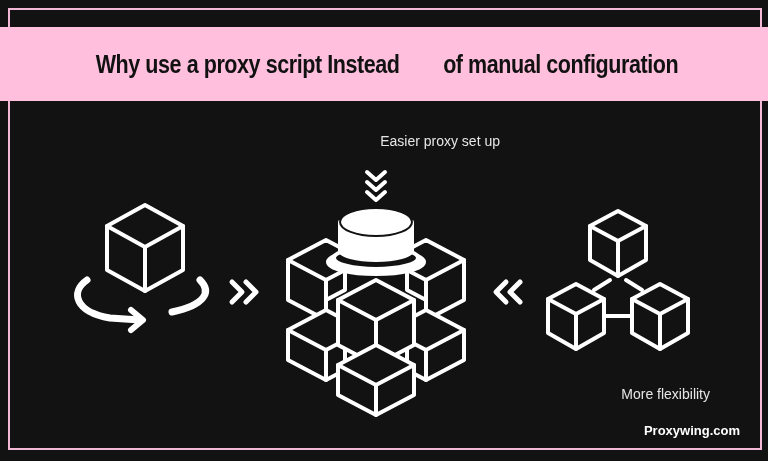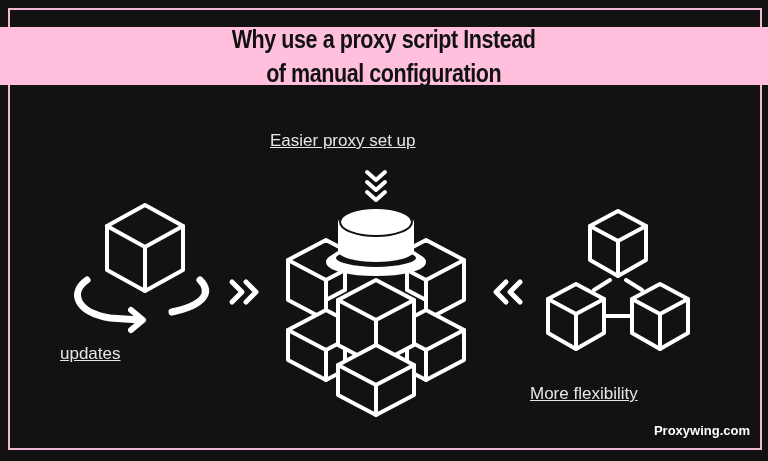--- a/index.html
+++ b/index.html
@@ -1,36 +1,35 @@
 <!DOCTYPE html>
 <html><head>
 <meta charset="utf-8">
 <style>
   html,body{margin:0;padding:0;}
   body{width:768px;height:461px;background:#121212;position:relative;overflow:hidden;font-family:"Liberation Sans",sans-serif;}
   .frame{position:absolute;left:8px;top:8px;width:750px;height:438px;border:2px solid #f4b8d6;box-sizing:content-box;}
-  .banner{position:absolute;left:0;top:27px;width:768px;height:58px;background:#ffbfdd;display:flex;flex-direction:column;align-items:center;justify-content:center;}
+  .banner{position:absolute;left:0;top:27px;width:768px;height:74px;background:#ffbfdd;display:flex;flex-direction:row;align-items:center;justify-content:center;}
   .banner .t{font-family:"Liberation Sans",sans-serif;font-weight:bold;color:#111;font-size:25px;line-height:34px;letter-spacing:-0.5px;transform:scaleX(0.86);white-space:nowrap;}
-  .label{position:absolute;color:#e6e6e6;font-size:17px;text-align:left;line-height:22px;text-decoration:underline;}
-  .brand{position:absolute;right:18px;top:423px;color:#fff;font-weight:bold;font-size:13px;}
+  .label{position:absolute;color:#e6e6e6;font-size:14px;text-align:right;line-height:22px;}
+  .brand{position:absolute;right:28px;top:423px;color:#fff;font-weight:bold;font-size:13px;}
   svg{position:absolute;left:0;top:0;}
 </style>
 </head>
 <body>
 
 <div class="frame"></div>
 
 <div class="banner">
   <div class="t">Why use a proxy script Instead</div>
   <div class="t">of manual configuration</div>
 </div>
 
 <div class="label" style="left:270px;top:130px;width:230px;">Easier proxy set up</div>
 <div class="label" style="left:60px;top:343px;width:180px;">
-  <div>updates</div>
 </div>
 <div class="label" style="left:530px;top:383px;width:180px;">More flexibility</div>
 <div class="brand">Proxywing.com</div>
 
 <svg width="768" height="461" viewBox="0 0 768 461" fill="none" stroke="#fff" stroke-width="4" stroke-linejoin="round" stroke-linecap="round">
 
   <g>
     <path d="M145 205 L183 226 L183 270 L145 291 L107 270 L107 226 Z"></path>
     <path d="M107 226 L145 247 L183 226 M145 247 L145 291"></path>
     <path d="M87 280 C70 292 75 312 110 318 L140 320" stroke-width="7"></path>

